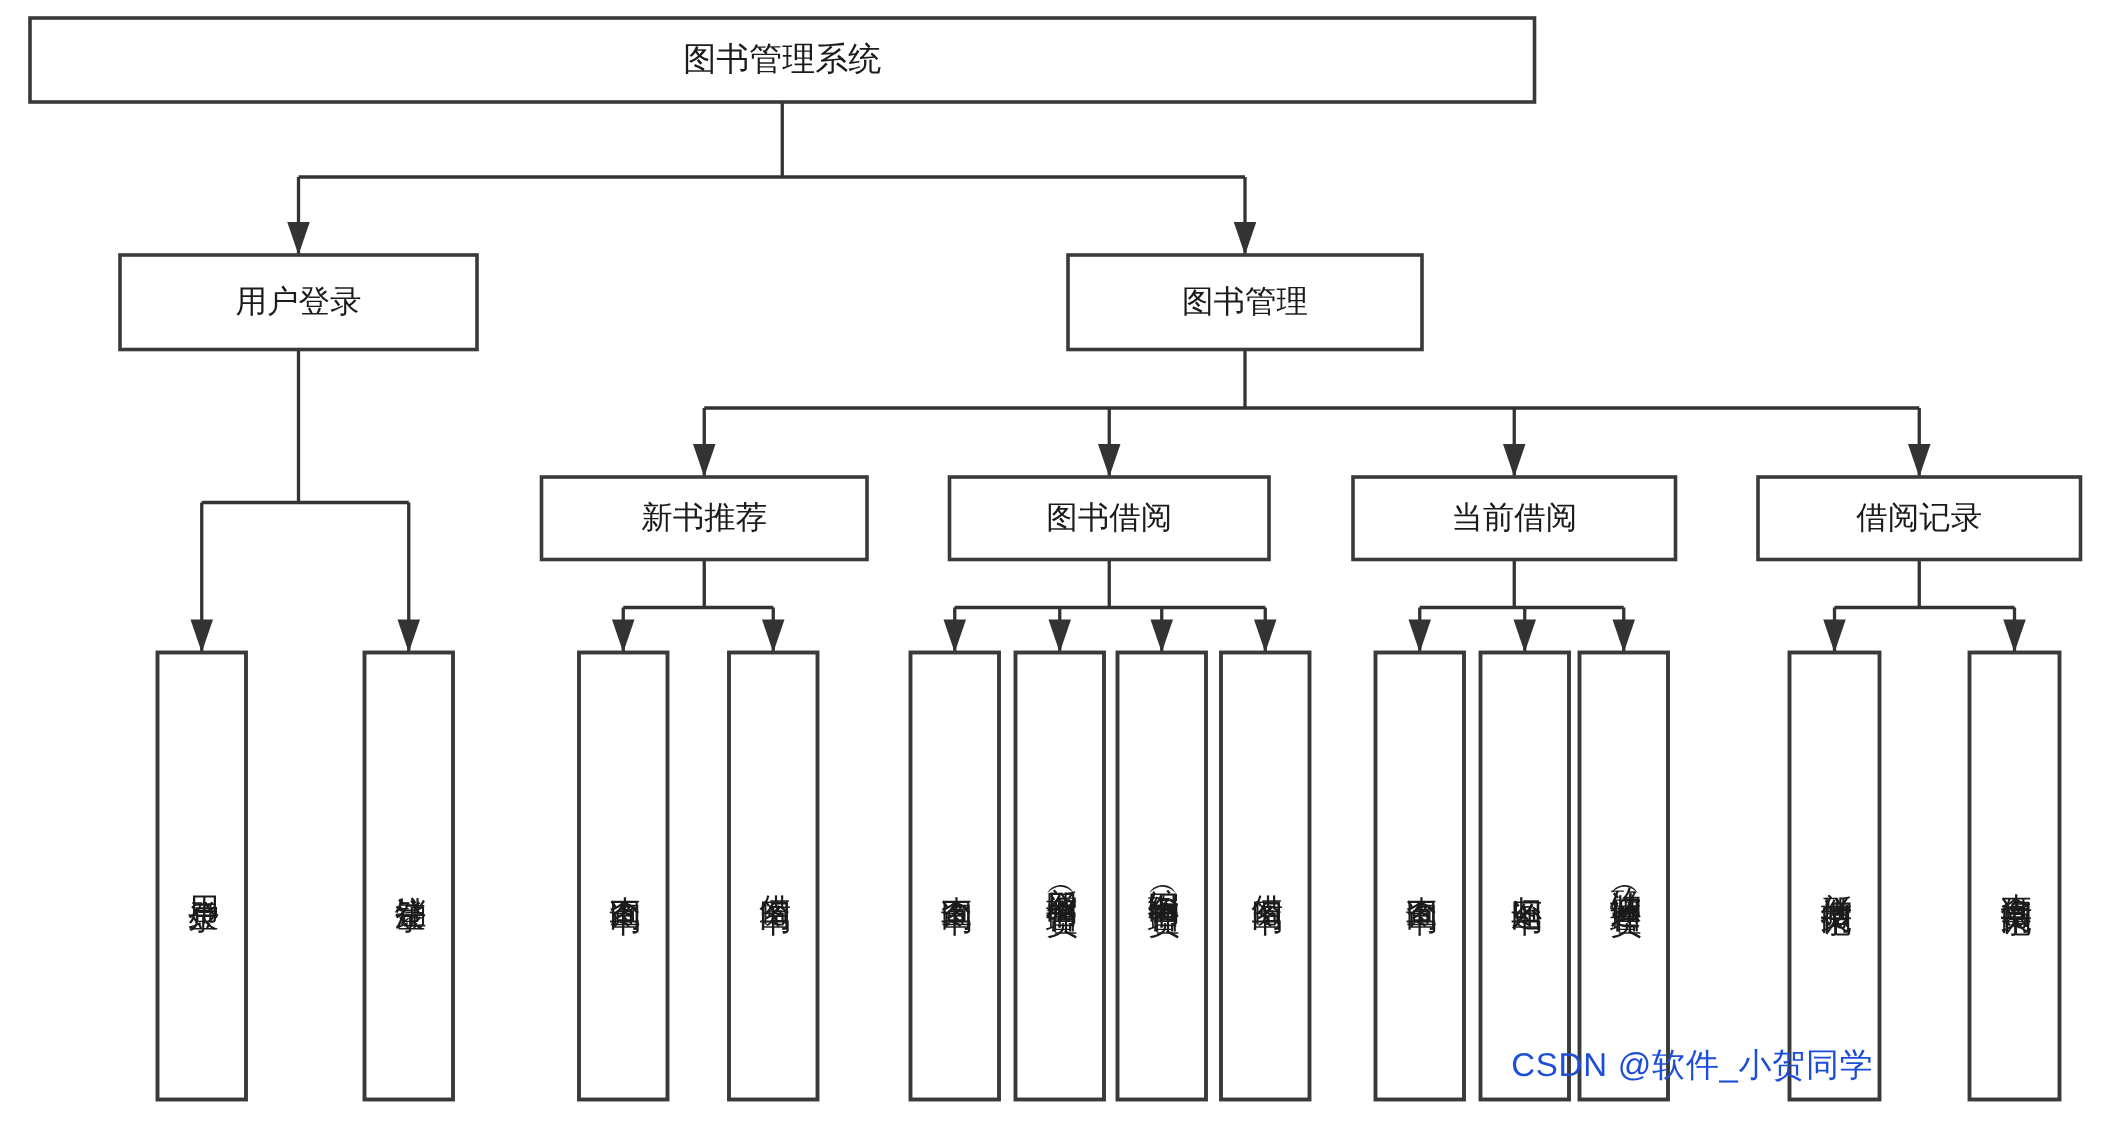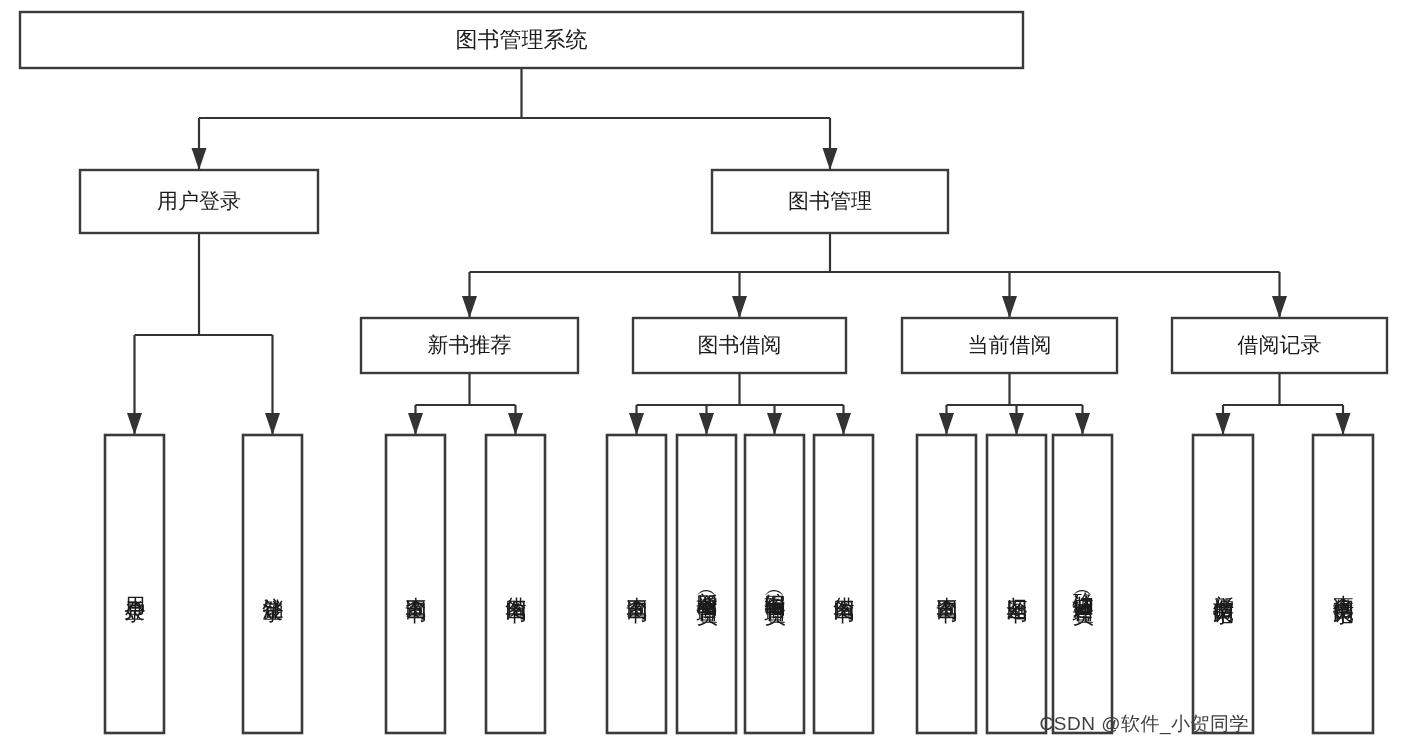--- a/index.html
+++ b/index.html
@@ -70,24 +70,24 @@
     font-size: 21px;
     line-height: 1.18;
     letter-spacing: 2px;
     color: #1b1b1b;
     white-space: nowrap;
     pointer-events: none;
   }
   .watermark {
     position: absolute;
     right: 12px;
-    bottom: 10px;
+    bottom: 22px;
     font-family: "Liberation Sans", "DejaVu Sans", sans-serif;
-    font-size: 19px;
-    color: #404040;
+    font-size: 22px;
+    color: #1d4ed8;
     letter-spacing: 0.5px;
     white-space: nowrap;
     user-select: none;
   }
 </style>
 </head>
 <body>
 
 <div id="diagram-root">
   <svg class="diagram-canvas" viewBox="0 0 1405 747">

